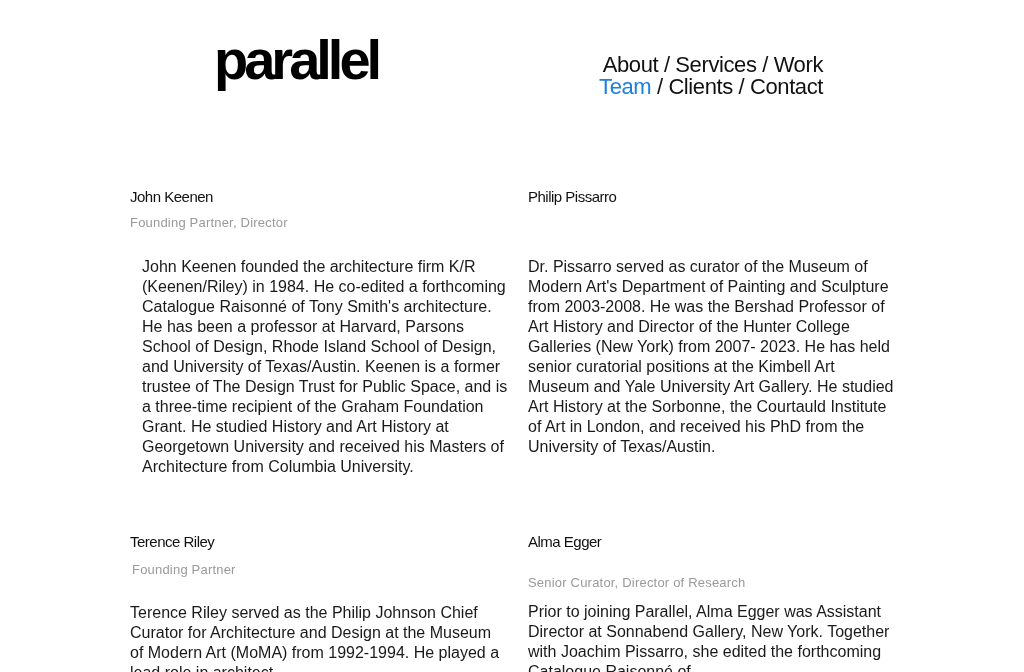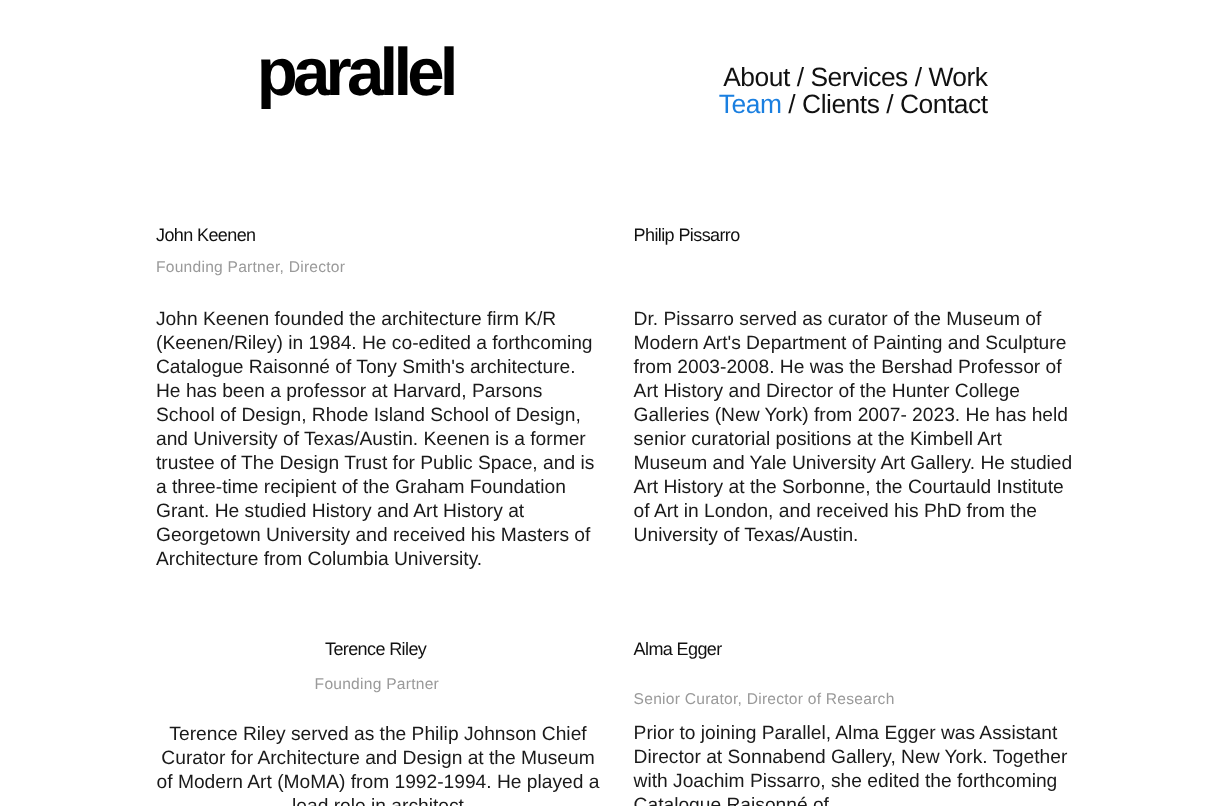--- a/index.html
+++ b/index.html
@@ -70,25 +70,25 @@
       margin-top: 5px;
     }
     .member .bio {
       font-size: 16px;
       line-height: 20px;
       color: #1a1a1a;
       margin: 0;
     }
 
     #m1 { left: 130px; top: 184px; }
-    #m1 .bio { position: absolute; top: 73px; left: 0; width: 370px; }
+    #m1 .bio { position: absolute; top: 73px; left: 12px; width: 370px; }
     #m2 { left: 528px; top: 184px; }
     #m2 .role { margin-top: 4px; }
     #m2 .bio { position: absolute; top: 73px; left: 0; width: 370px; }
-    #m3 { left: 130px; top: 529px; text-align: center; }
+    #m3 { left: 130px; top: 529px; }
     #m3 .role { margin-left: 2px; margin-top: 7px; }
     #m3 .bio { position: absolute; top: 74px; left: 0; width: 370px; }
     #m4 { left: 528px; top: 529px; }
     #m4 .role { margin-top: 20px; }
     #m4 .bio { position: absolute; top: 73px; left: 0; width: 370px; }
   </style>
 </head>
 <body>
 
 <a class="logo">parallel</a>

